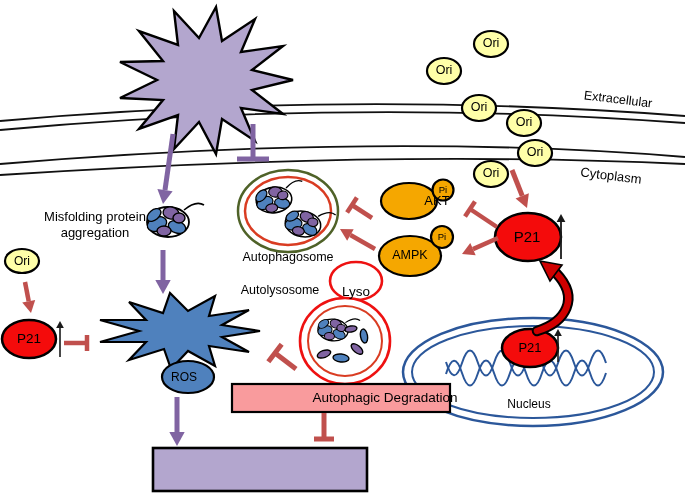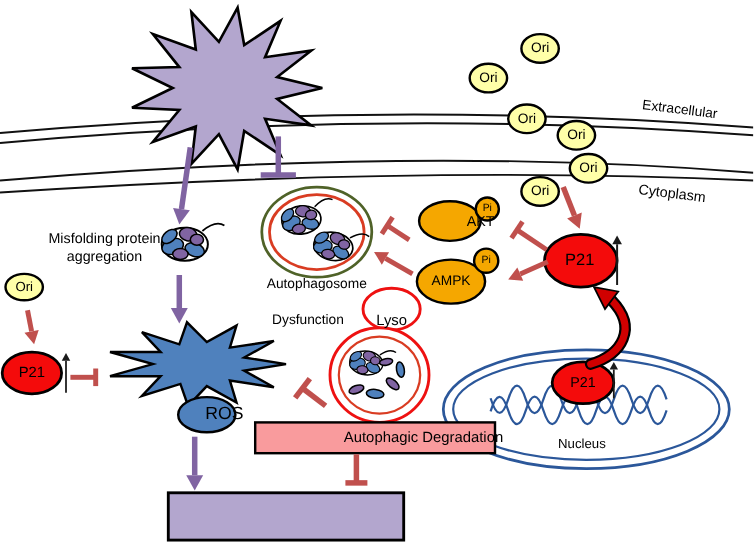--- a/index.html
+++ b/index.html
@@ -179,28 +179,28 @@
   <div class="label" style="left:479px;top:108px;font-size:12.5px;">Ori</div>
   <div class="label" style="left:524px;top:123px;font-size:12.5px;">Ori</div>
   <div class="label" style="left:535px;top:153px;font-size:12.5px;">Ori</div>
   <div class="label" style="left:491px;top:174px;font-size:12.5px;">Ori</div>
   <div class="label" style="left:22px;top:261px;font-size:12px;">Ori</div>
 
   <div class="label" style="left:288px;top:258px;font-size:12.5px;">Autophagosome</div>
   <div class="label" style="left:95px;top:225px;font-size:13px;">Misfolding protein
 aggregation</div>
   <div class="label" style="left:356px;top:292px;font-size:13.5px;">Lyso</div>
-  <div class="label" style="left:280px;top:291px;font-size:12.5px;">Dysfunction</div>
+  <div class="label" style="left:280px;top:291px;font-size:12.5px;">Autolysosome</div>
 
   <div class="label" style="left:409px;top:201px;font-size:13px;margin-left:28px;">AKT</div>
   <div class="label" style="left:443px;top:190px;font-size:9.5px;">Pi</div>
   <div class="label" style="left:410px;top:256px;font-size:12.5px;">AMPK</div>
   <div class="label" style="left:442px;top:237px;font-size:9.5px;">Pi</div>
 
   <div class="label" style="left:527px;top:237px;font-size:15px;">P21</div>
   <div class="label" style="left:29px;top:339px;font-size:13.5px;">P21</div>
   <div class="label" style="left:530px;top:348px;font-size:13px;">P21</div>
 
-  <div class="label" style="left:204px;top:377px;font-size:16px;">ROS</div>
+  <div class="label" style="left:184px;top:377px;font-size:12px;">ROS</div>
 
   <div class="label" style="left:341px;top:398px;font-size:13.5px;margin-left:44px;">Autophagic Degradation</div>
   <div class="label" style="left:529px;top:404px;font-size:12px;">Nucleus</div>
 </div>
 
 </body></html>

